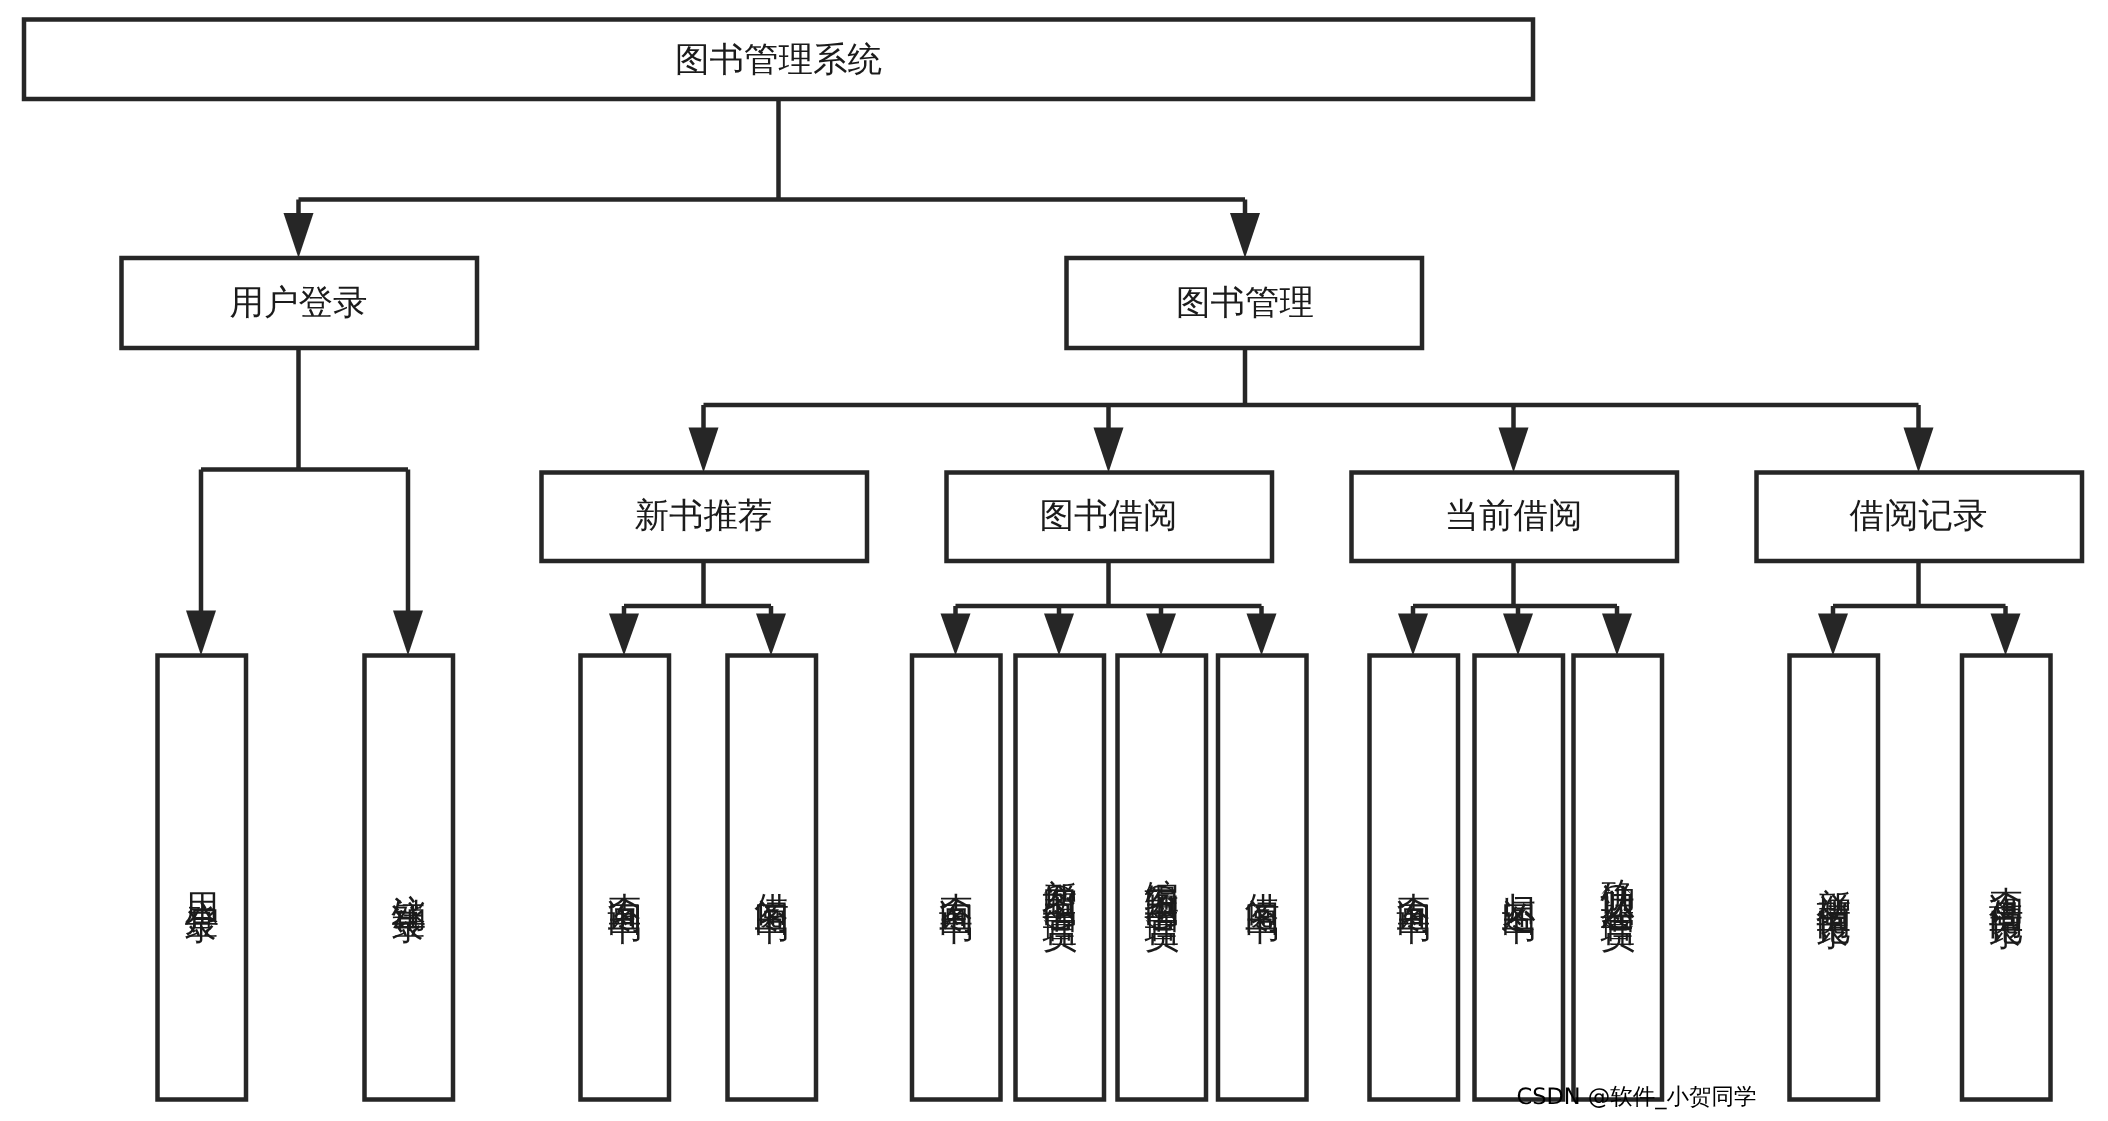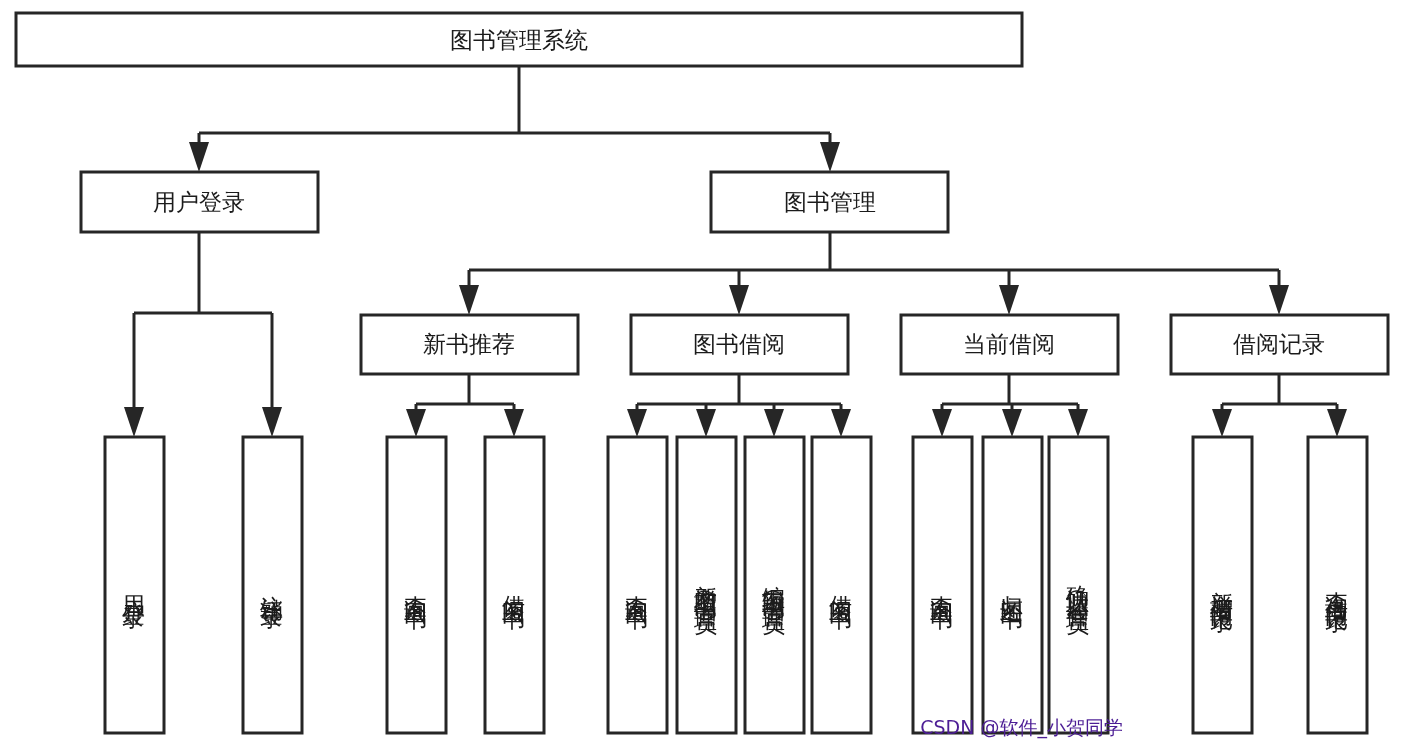--- a/index.html
+++ b/index.html
@@ -11,20 +11,21 @@
     width: 1405px;
     height: 747px;
     overflow: hidden;
     font-family: "DejaVu Sans", "Liberation Sans", sans-serif;
   }
   #diagram-root {
     position: relative;
     width: 1135px;
     height: 747px;
     background: #ffffff;
+    padding-left: 48px;
   }
   svg.flow {
     position: absolute;
     top: 0;
     left: 0;
     width: 1405px;
     height: 747px;
     display: block;
   }
   .node-rect {
@@ -55,22 +56,22 @@
     writing-mode: vertical-rl;
     text-orientation: upright;
     text-anchor: middle;
     letter-spacing: 4px;
   }
   .watermark {
     position: absolute;
     right: 12px;
     bottom: 6px;
     font-family: "DejaVu Sans", "Liberation Sans", sans-serif;
-    font-size: 19px;
-    color: #4c1d95;
+    font-size: 15px;
+    color: #000000;
     white-space: nowrap;
     pointer-events: none;
     user-select: none;
   }
 </style>
 </head>
 <body>
 
 <div id="diagram-root">
 

